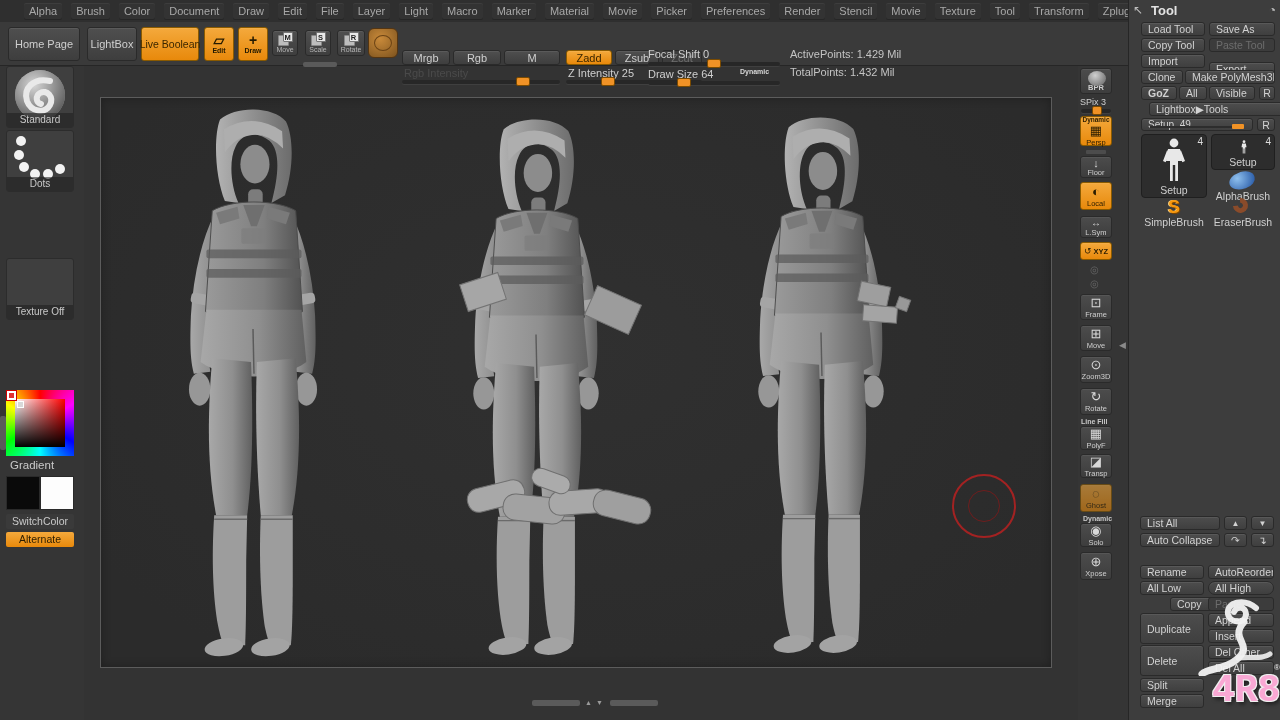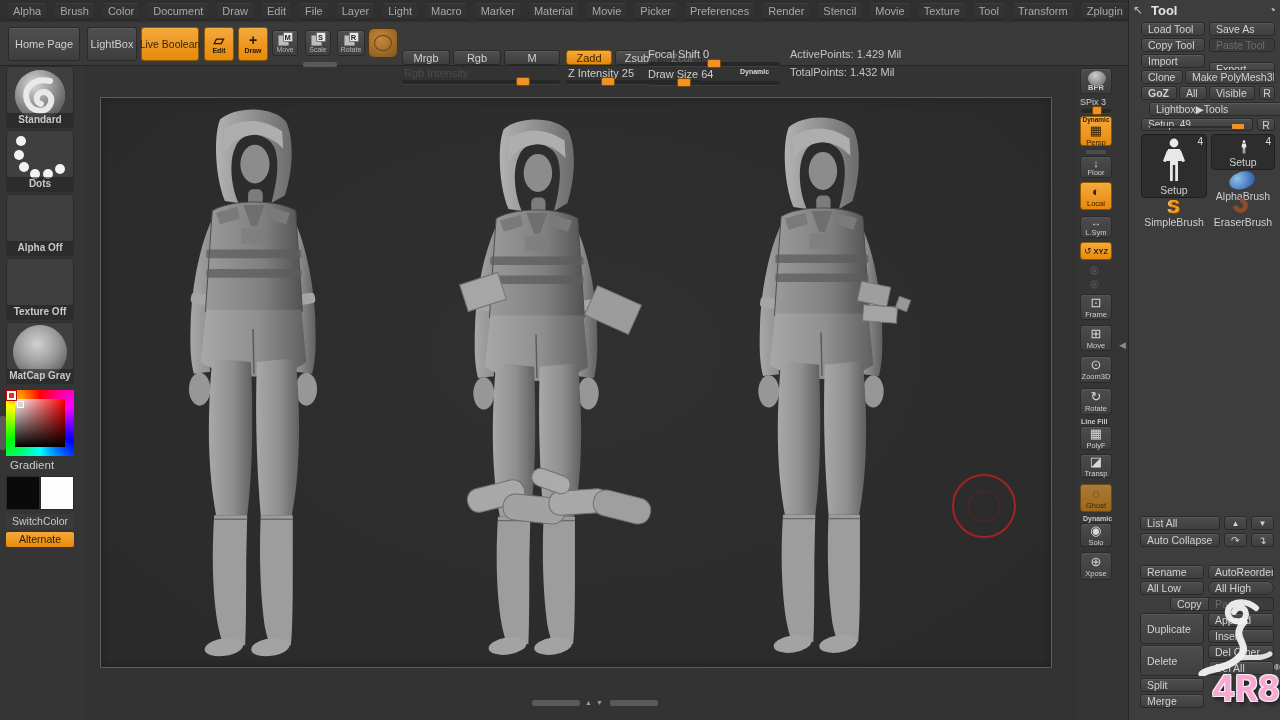--- a/index.html
+++ b/index.html
@@ -1,21 +1,21 @@
 <!DOCTYPE html>
 <html><head>
 <meta charset="utf-8">
 <style>
   * { margin:0; padding:0; box-sizing:border-box; }
   html,body { width:1280px; height:720px; overflow:hidden; background:#353535;
     font-family:"Liberation Sans", sans-serif; color:#c8c8c8; -webkit-font-smoothing:antialiased; }
   .abs { position:absolute; }
   
   #menubar { position:absolute; left:0; top:0; width:1128px; height:22px; background:#2f2f2f;
-    display:flex; align-items:center; padding-left:8px; gap:9px; z-index:5; }
+    display:flex; align-items:center; padding-left:24px; gap:9px; z-index:5; }
   .menu-item { font-size:11px; color:#a8a8a8; padding:2px 5px; border-radius:2px;
     background:#333; box-shadow:inset 0 1px 0 #3d3d3d, 0 1px 0 #262626; cursor:default; white-space:nowrap; }
   
   #toolbar { position:absolute; left:0; top:22px; width:1128px; height:44px; background:#3a3a3a;
     border-bottom:1px solid #262626; z-index:4; }
   .btn { position:absolute; display:flex; align-items:center; justify-content:center;
     background:linear-gradient(#4f4f4f,#3e3e3e); border:1px solid #2a2a2a; border-radius:3px;
     color:#cfcfcf; font-size:11px; box-shadow:inset 0 1px 0 rgba(255,255,255,.07); white-space:nowrap; }
   .btn.orange { background:linear-gradient(#f4a93c,#e8890b); color:#3a2600; border-color:#8a5a00; }
   .btn.disabled { color:#6f6f6f; background:#3c3c3c; box-shadow:none; }
@@ -31,21 +31,21 @@
   .slider { position:absolute; height:4px; background:#272727; border-radius:2px;
     box-shadow:0 1px 0 rgba(255,255,255,.06); }
   .slider .handle { position:absolute; top:-3px; width:14px; height:9px; background:#f09226;
     border:1px solid #7a4a00; border-radius:2px; }
   .sliderlbl { position:absolute; font-size:11px; color:#cfcfcf; white-space:nowrap; }
   .sliderlbl.dim { color:#757575; }
   .stats { position:absolute; font-size:11px; color:#c4c4c4; white-space:nowrap; }
   
   #leftshelf { position:absolute; left:4px; top:66px; width:76px; height:654px; z-index:3; }
   .tile { position:absolute; left:2px; width:68px; background:#3f3f3f; border:1px solid #2c2c2c;
-    border-radius:3px; overflow:hidden;font-weight:bold; }
+    border-radius:3px; overflow:hidden; }
   .tile .cap { position:absolute; left:0; right:0; bottom:0; height:14px; background:rgba(30,30,30,.55);
     font-size:10px; color:#c9c9c9; text-align:center; line-height:14px; }
   .labelbar { position:absolute; left:2px; width:68px; height:15px; background:#3a3a3a; font-size:10.5px;
     color:#c9c9c9; text-align:center; line-height:15px; border-radius:2px; }
   
   #canvas-outer { position:absolute; left:84px; top:66px; width:994px; height:654px; background:#333; }
   #document { position:absolute; left:16px; top:31px; width:952px; height:571px;
     background:radial-gradient(ellipse at 50% 45%, #303030, #2b2b2b 85%);
     border:1px solid #5c5c5c; box-shadow:inset 0 0 10px rgba(0,0,0,.3); }
   #cursor-outer { position:absolute; width:64px; height:64px; border:2px solid #a32222; border-radius:50%; }
@@ -207,29 +207,22 @@
     <svg width="66" height="60" viewBox="0 0 66 60">
       <circle cx="14" cy="10" r="5" fill="#f2f2f2"></circle>
         <circle cx="12" cy="24" r="5" fill="#f2f2f2"></circle>
       <circle cx="17" cy="36" r="5" fill="#f2f2f2"></circle>
         <circle cx="28" cy="43" r="5" fill="#f2f2f2"></circle>
       <circle cx="41" cy="43" r="5" fill="#f2f2f2"></circle>
         <circle cx="53" cy="38" r="5" fill="#f2f2f2"></circle>
     </svg>
     <span class="cap">Dots</span>
   </div>
-  <div class="tile" style="top:128px;height:62px;">
-    <span class="cap">Alpha Off</span>
-  </div>
   <div class="tile" style="top:192px;height:62px;">
     <span class="cap">Texture Off</span>
-  </div>
-  <div class="tile" style="top:256px;height:62px;">
-    <span class="abs" style="left:6px;top:2px;width:54px;height:54px;border-radius:50%;background:radial-gradient(circle at 45% 35%,#d2d2d2,#9a9a9a 45%,#474747 95%);"></span>
-    <span class="cap">MatCap Gray</span>
   </div>
   <div class="abs" style="left:2px;top:324px;width:68px;height:66px;background:conic-gradient(#f00,#f0f,#00f,#0ff,#0f0,#ff0,#f00);">
     <span class="abs" style="left:9px;top:9px;width:50px;height:48px;background:linear-gradient(to bottom,rgba(0,0,0,0),#000),linear-gradient(to right,#fff,#f00);"></span>
     <span class="abs" style="left:1px;top:1px;width:9px;height:9px;border:2px solid #fff;outline:1px solid #c00;background:#e03030;"></span>
     <span class="abs" style="left:11px;top:11px;width:7px;height:7px;border:1.5px solid #fff;background:#d8d8d8;"></span>
   </div>
   <div class="labelbar" style="top:392px;background:transparent;text-align:left;padding-left:4px;font-size:11.5px;">Gradient</div>
   <div class="abs" style="left:2px;top:410px;width:68px;height:36px;">
     <span class="abs" style="left:0;top:0;width:34px;height:34px;background:#0a0a0a;border:1px solid #2a2a2a;"></span>
     <span class="abs" style="left:34px;top:0;width:34px;height:34px;background:#fdfdfd;border:1px solid #2a2a2a;"></span>

